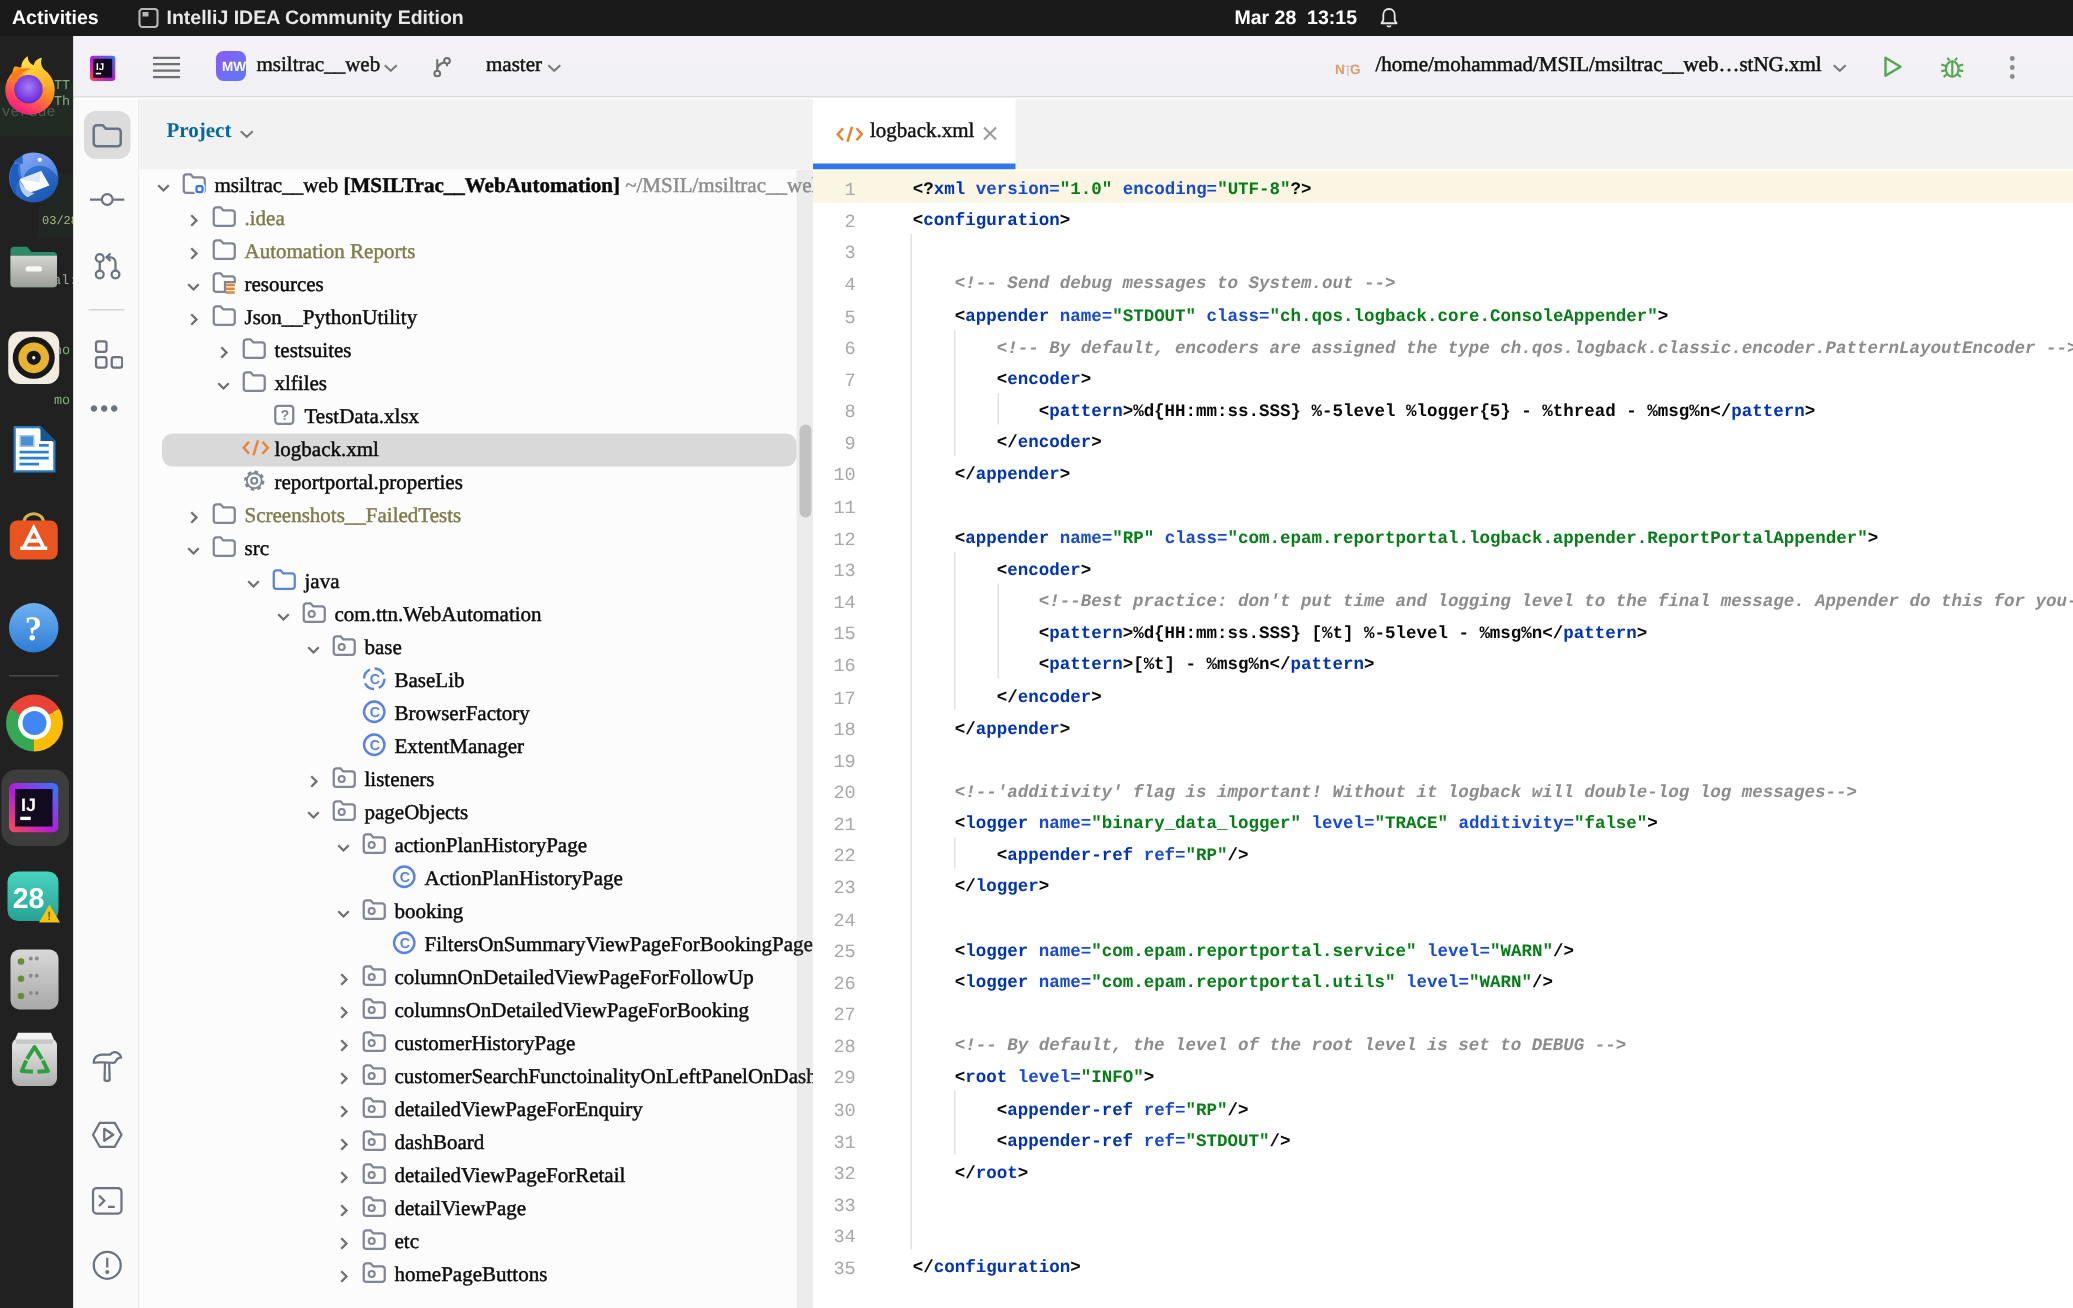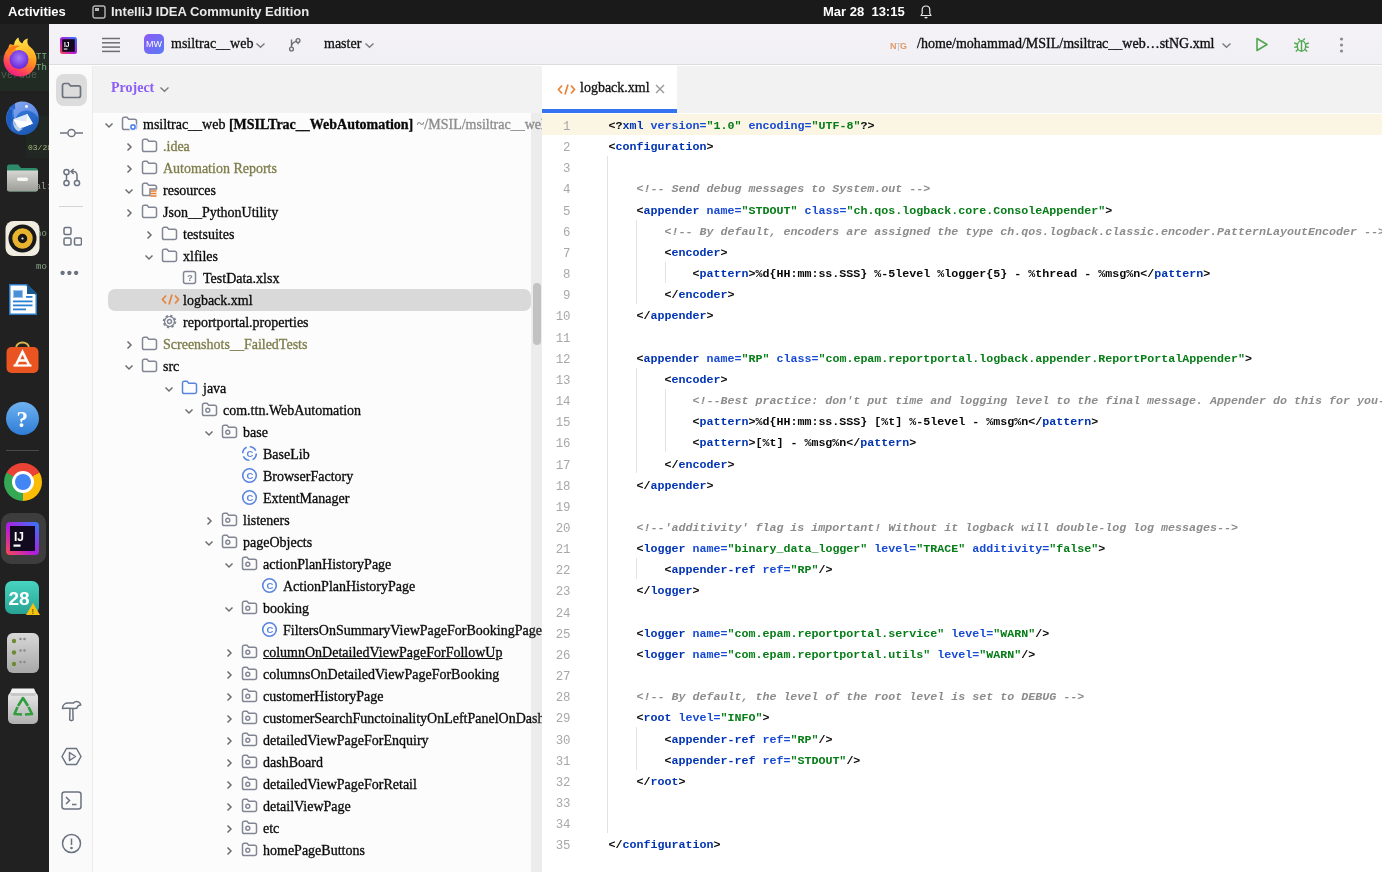--- a/index.html
+++ b/index.html
@@ -253,21 +253,21 @@
       <rect x="3.8" y="11.5" width="3.6" height="1.1" fill="#fff"></rect>
     </svg>
     <svg class="abs" style="left:53px; top:13px;" width="18" height="16" viewBox="0 0 18 16">
       <g stroke="#6e6e6e" stroke-width="1.5">
           <line x1="0" y1="1.5" x2="18" y2="1.5"></line>
           <line x1="0" y1="5.8" x2="18" y2="5.8"></line>
           <line x1="0" y1="10.1" x2="18" y2="10.1"></line>
           <line x1="0" y1="14.4" x2="18" y2="14.4"></line>
         </g>
     </svg>
-    <div class="abs" style="left:95px; top:10px; width:20px; height:20px; border-radius:5px; background:linear-gradient(135deg,#8a5bf5,#5b7bf5); color:#fff; font-family:'Liberation Sans',sans-serif; font-size:9px; font-weight:400; text-align:center; line-height:20px;">MW</div>
+    <div class="abs" style="left:95px; top:10px; width:20px; height:20px; border-radius:5px; background:linear-gradient(135deg,#8a5bf5,#5b7bf5); color:#fff; font-family:'Liberation Sans',sans-serif; font-size:9px; font-weight:700; text-align:right; line-height:20px;">MW</div>
     <div class="abs" style="left:122px; top:12px; font-size:14px; font-weight:400; -webkit-text-stroke:0.3px; color:#111;">msiltrac__web</div>
     <svg class="abs" style="left:206px; top:18px;" width="11" height="7" viewBox="0 0 11 7">
         <path d="M1.5 1.5 L5.5 5.2 L9.5 1.5" fill="none" stroke="#7a7a7a" stroke-width="1.4"></path>
       </svg>
     <svg class="abs" style="left:237px; top:12px;" width="17" height="17" viewBox="0 0 17 17">
         <g fill="none" stroke="#6e6e6e" stroke-width="1.35">
           <circle cx="5.5" cy="13" r="1.9"></circle>
           <path d="M5.5 3.5 L5.5 11.1"></path>
           <circle cx="12" cy="4.5" r="1.9"></circle>
           <path d="M5.5 10 C5.5 7.2 8 6.3 10.3 5.4"></path>
@@ -364,21 +364,21 @@
       </svg>
     <svg class="abs" style="left:12px; top:767px;" width="21" height="21" viewBox="0 0 21 21">
         <g fill="none" stroke="#6b7280" stroke-width="1.5">
           <circle cx="10.5" cy="10.5" r="9"></circle>
           <line x1="10.5" y1="5.5" x2="10.5" y2="12"></line>
           <circle cx="10.5" cy="15" r="0.6" fill="#6b7280"></circle>
         </g>
       </svg>
   </div>
   <div id="panelhead">
-    <div class="abs" style="left:18px; top:13.5px; font-size:14px; font-weight:700; color:#8b5cf6;">Project</div>
+    <div class="abs" style="left:18px; top:13.5px; font-size:14px; font-weight:700; color:#0369a1;">Project</div>
     <svg class="abs" style="left:66px; top:20px;" width="11" height="7" viewBox="0 0 11 7">
         <path d="M1.5 1.5 L5.5 5.2 L9.5 1.5" fill="none" stroke="#7a7a7a" stroke-width="1.4"></path>
       </svg>
   </div>
   <div id="tree">
     <div class="abs" style="left:15px; top:176px; width:423px; height:22px; background:#d9d9d9; border-radius:7px;"></div>
     <div id="rows" style="position:absolute; left:0; top:1px; width:449px;">
       <div class="row" style="padding-left:8px;"><span class="chev"><svg width="16" height="22" viewBox="0 0 16 22">
               <path d="M4.5 9.5 L8 13 L11.5 9.5" fill="none" stroke="#6e6e6e" stroke-width="1.5"></path>
             </svg></span><span class="ico"><svg width="17" height="17" viewBox="0 0 17 17">
@@ -501,21 +501,21 @@
       <div class="row" style="padding-left:128px;"><span class="chev"><svg width="16" height="22" viewBox="0 0 16 22">
               <path d="M4.5 9.5 L8 13 L11.5 9.5" fill="none" stroke="#6e6e6e" stroke-width="1.5"></path>
             </svg></span><span class="ico"><svg width="17" height="17" viewBox="0 0 17 17">
               <path d="M1.5 4 a1.8 1.8 0 0 1 1.8 -1.8 L6 2.2 L7.8 4.2 L13.7 4.2 a1.8 1.8 0 0 1 1.8 1.8 L15.5 12.8 a1.8 1.8 0 0 1 -1.8 1.8 L3.3 14.6 a1.8 1.8 0 0 1 -1.8 -1.8 Z" fill="none" stroke="#818594" stroke-width="1.5"></path>
               <circle cx="6.8" cy="9.3" r="2" fill="none" stroke="#818594" stroke-width="1.4"></circle>
             </svg></span><span class="lbl">booking</span></div>
       <div class="row" style="padding-left:148px;"><span class="chev"><svg width="16" height="22" viewBox="0 0 16 22"></svg></span><span class="ico"><svg width="17" height="17" viewBox="0 0 17 17">
               <circle cx="8.5" cy="8.5" r="6.8" fill="none" stroke="#5884e0" stroke-width="1.6"></circle>
               <text x="5.5" y="12" font-family="Liberation Sans" font-size="9.5" font-weight="bold" fill="#5884e0">C</text>
             </svg></span><span class="lbl">FiltersOnSummaryViewPageForBookingPage</span></div>
-      <div class="row" style="padding-left:128px;text-decoration:underline;"><span class="chev"><svg width="16" height="22" viewBox="0 0 16 22">
+      <div class="row" style="padding-left:128px;"><span class="chev"><svg width="16" height="22" viewBox="0 0 16 22">
               <path d="M6.5 7.5 L10 11 L6.5 14.5" fill="none" stroke="#6e6e6e" stroke-width="1.5"></path>
             </svg></span><span class="ico"><svg width="17" height="17" viewBox="0 0 17 17">
               <path d="M1.5 4 a1.8 1.8 0 0 1 1.8 -1.8 L6 2.2 L7.8 4.2 L13.7 4.2 a1.8 1.8 0 0 1 1.8 1.8 L15.5 12.8 a1.8 1.8 0 0 1 -1.8 1.8 L3.3 14.6 a1.8 1.8 0 0 1 -1.8 -1.8 Z" fill="none" stroke="#818594" stroke-width="1.5"></path>
               <circle cx="6.8" cy="9.3" r="2" fill="none" stroke="#818594" stroke-width="1.4"></circle>
             </svg></span><span class="lbl">columnOnDetailedViewPageForFollowUp</span></div>
       <div class="row" style="padding-left:128px;"><span class="chev"><svg width="16" height="22" viewBox="0 0 16 22">
               <path d="M6.5 7.5 L10 11 L6.5 14.5" fill="none" stroke="#6e6e6e" stroke-width="1.5"></path>
             </svg></span><span class="ico"><svg width="17" height="17" viewBox="0 0 17 17">
               <path d="M1.5 4 a1.8 1.8 0 0 1 1.8 -1.8 L6 2.2 L7.8 4.2 L13.7 4.2 a1.8 1.8 0 0 1 1.8 1.8 L15.5 12.8 a1.8 1.8 0 0 1 -1.8 1.8 L3.3 14.6 a1.8 1.8 0 0 1 -1.8 -1.8 Z" fill="none" stroke="#818594" stroke-width="1.5"></path>
               <circle cx="6.8" cy="9.3" r="2" fill="none" stroke="#818594" stroke-width="1.4"></circle>

